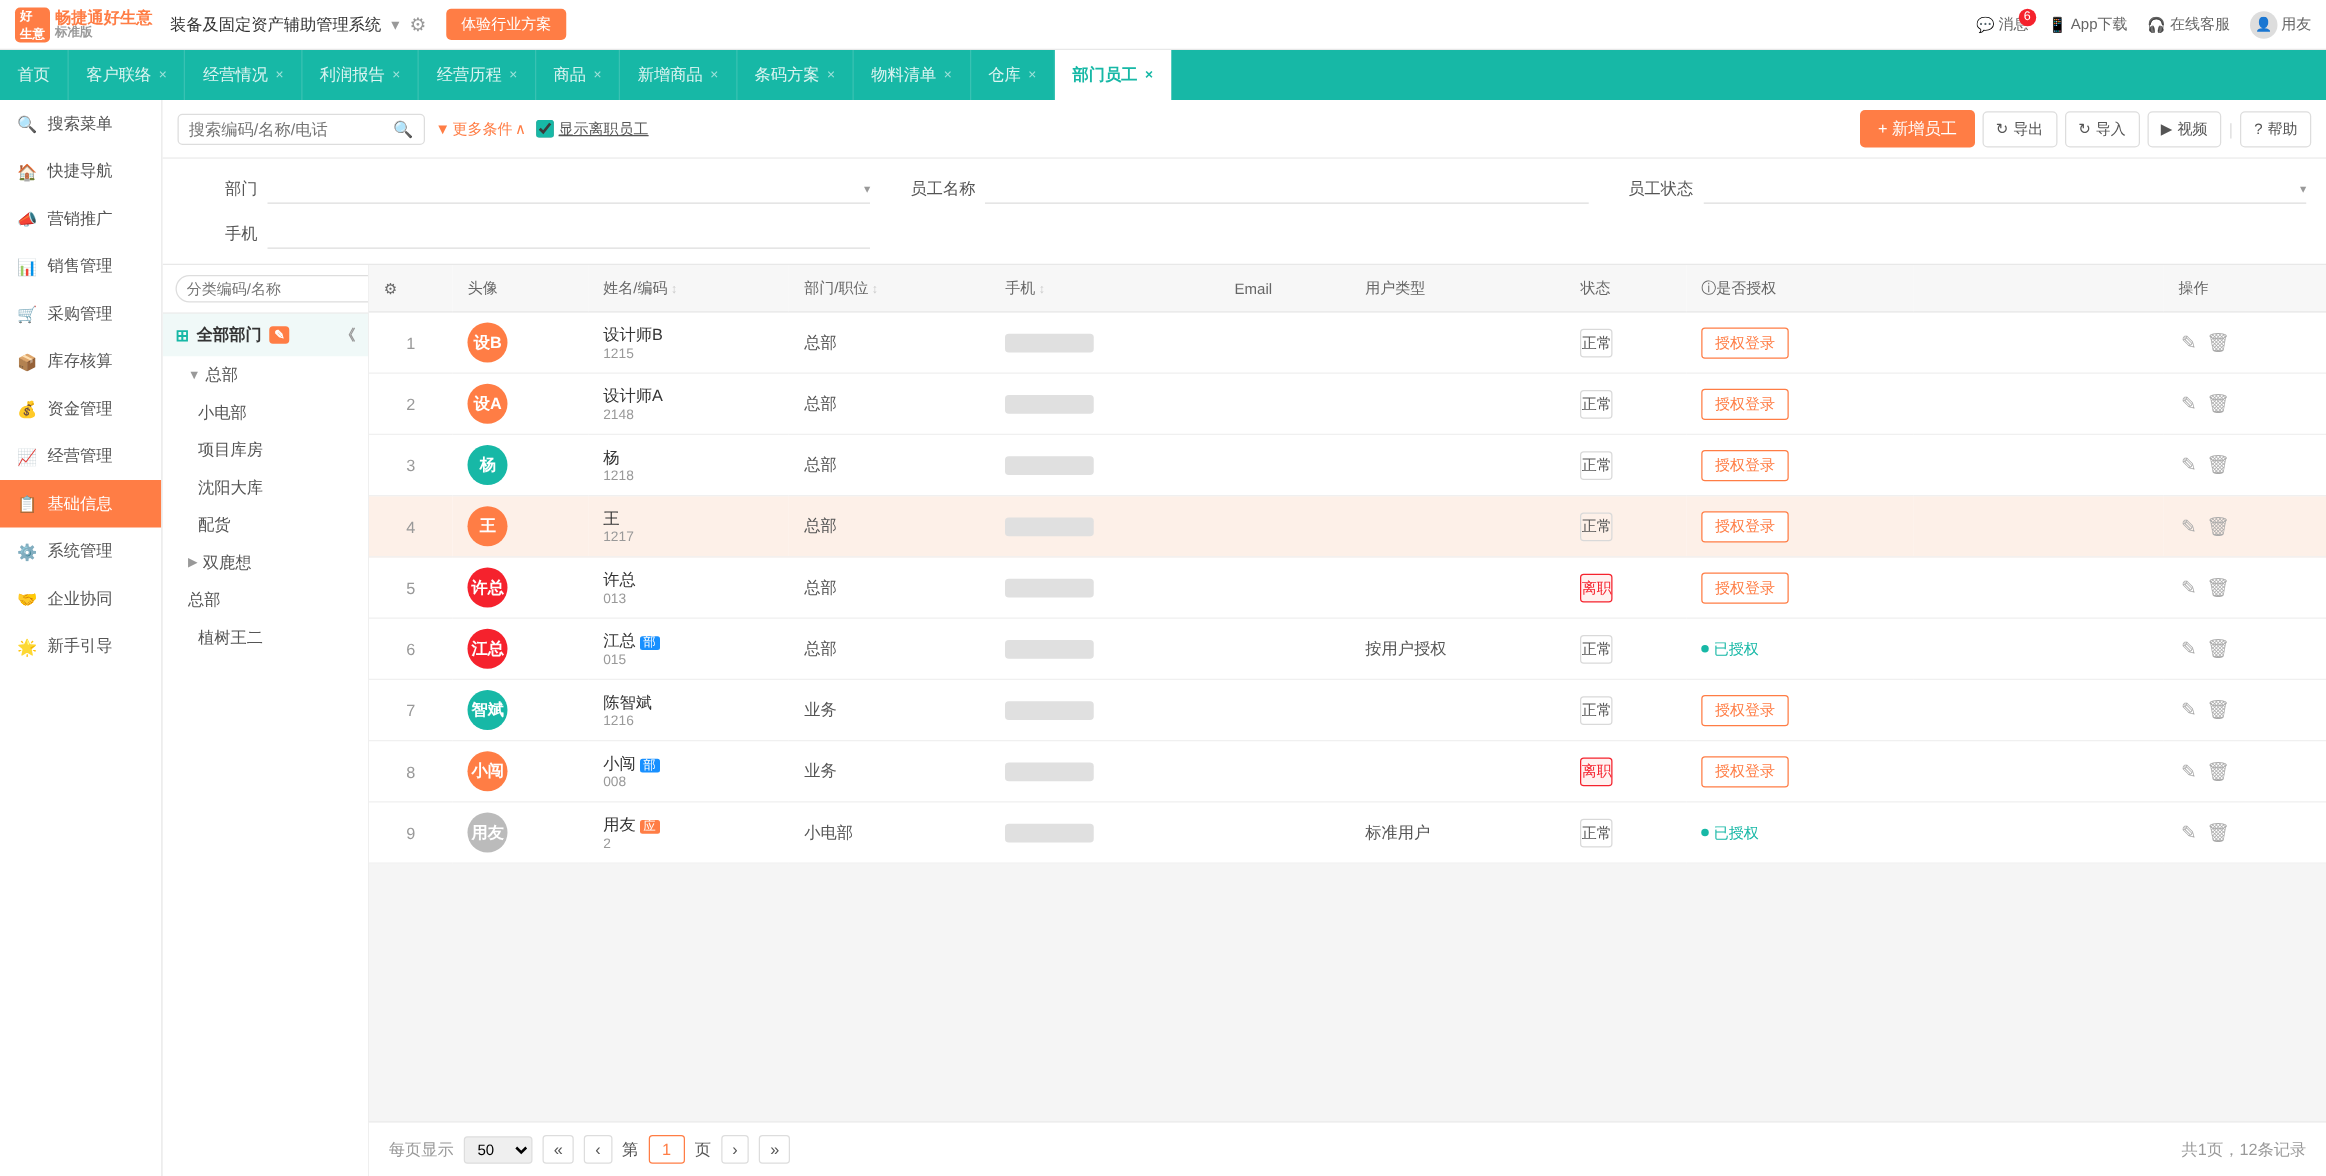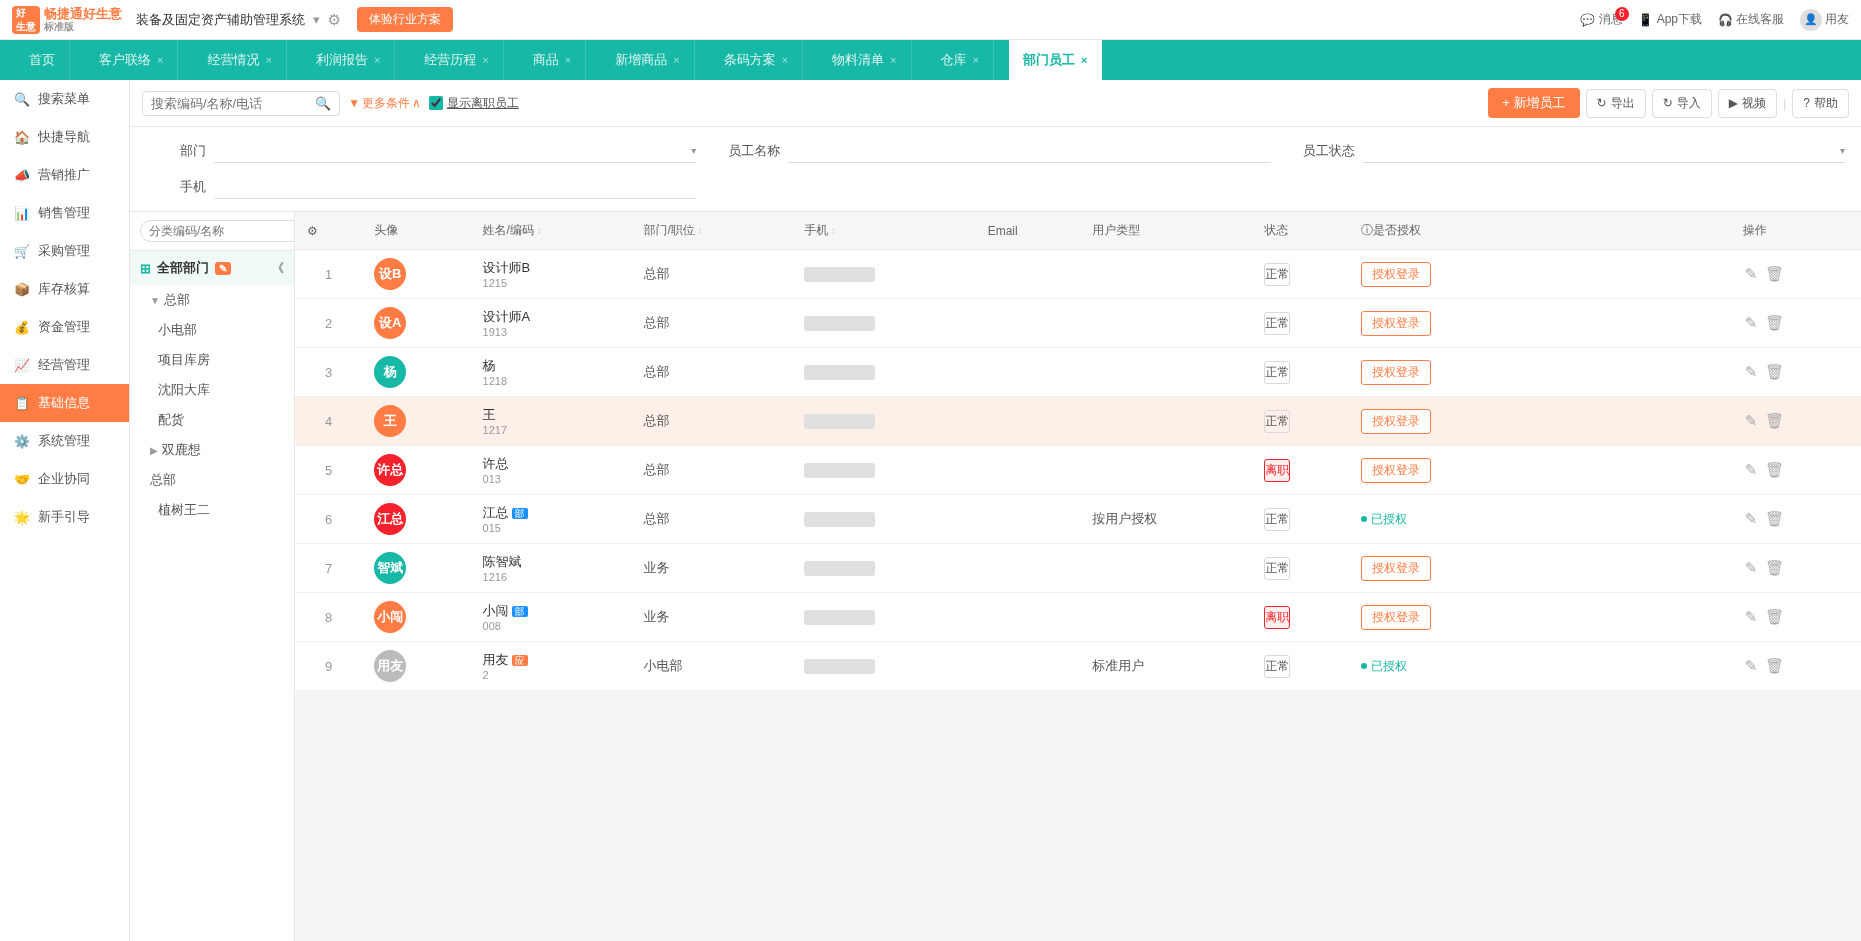--- a/index.html
+++ b/index.html
@@ -9,21 +9,21 @@
     .top-bar { height: 40px; background: #fff; display: flex; align-items: center; padding: 0 12px; border-bottom: 1px solid #e8e8e8; gap: 8px; }
     .top-bar-logo { color: #ff7d45; font-weight: bold; font-size: 14px; display: flex; align-items: center; gap: 4px; }
     .top-bar-logo-icon { width: 28px; height: 28px; background: #ff7d45; border-radius: 4px; display: flex; align-items: center; justify-content: center; color: #fff; font-size: 10px; }
     .top-bar-trial { background: #ff7d45; color: #fff; border: none; border-radius: 4px; padding: 4px 12px; cursor: pointer; font-size: 12px; margin-left: 8px; }
     .top-bar-right { margin-left: auto; display: flex; align-items: center; gap: 16px; font-size: 12px; color: #666; }
     .top-bar-badge { position: relative; }
     .badge-dot { position: absolute; top: -4px; right: -6px; background: #f5222d; color: #fff; border-radius: 8px; font-size: 10px; padding: 0 4px; min-width: 14px; text-align: center; line-height: 14px; }
 
     
     .nav-tabs { height: 40px; background: #17b8a6; display: flex; align-items: stretch; padding: 0 0 0 0; overflow-x: auto; }
-    .nav-tab { display: flex; align-items: center; padding: 0 14px; color: rgba(255,255,255,0.85); font-size: 13px; cursor: pointer; white-space: nowrap; border-right: 1px solid rgba(255,255,255,0.15); gap: 4px; min-height: 40px; margin-left: 15px; }
+    .nav-tab { display: flex; align-items: center; padding: 0 14px; color: rgba(255,255,255,0.85); font-size: 13px; cursor: pointer; white-space: nowrap; border-right: 1px solid rgba(255,255,255,0.15); gap: 4px; min-height: 40px; }
     .nav-tab.active { background: #fff; color: #17b8a6; font-weight: bold; }
     .nav-tab .close-x { font-size: 11px; color: rgba(255,255,255,0.6); margin-left: 2px; }
     .nav-tab.active .close-x { color: #17b8a6; }
 
     
     .main-layout { display: flex; height: calc(100vh - 80px); }
 
     
     .sidebar { width: 130px; background: #fff; border-right: 1px solid #e8e8e8; overflow-y: auto; flex-shrink: 0; }
     .sidebar-item { display: flex; align-items: center; padding: 10px 14px; cursor: pointer; font-size: 13px; color: #555; gap: 8px; }
@@ -394,21 +394,21 @@
       <span class="op-btn" title="删除">🗑</span>
     </td>
   </tr>
                 <tr>
     <td style="color:#999;text-align:center">2</td>
     <td>
       <div class="avatar" style="background:#ff7d45">设A</div>
     </td>
     <td>
                     <div style="font-size:13px;color:#333">设计师A</div>
-                    <div style="font-size:11px;color:#999">1913</div>
+                    <div style="font-size:11px;color:#999">2148</div>
                   </td>
     <td style="color:#555">总部</td>
     <td><span class="blurred">138****0000</span></td>
     <td></td>
     <td style="color:#555"></td>
     <td><span class="status-badge status-normal">正常</span></td>
     <td><button class="btn-auth">授权登录</button></td>
     <td></td>
     <td>
       <span class="op-btn" title="编辑">✎</span>
@@ -563,17 +563,33 @@
     <td></td>
     <td>
       <span class="op-btn" title="编辑">✎</span>
       <span class="op-btn" title="删除">🗑</span>
     </td>
   </tr>
               </tbody>
           </table>
         </div>
 
+        <div class="pagination">
+          <span class="page-size-label">每页显示</span>
+          <select class="page-size-select">
+            <option>50</option>
+            <option>100</option>
+            <option>200</option>
+          </select>
+          <button class="page-btn">«</button>
+          <button class="page-btn">‹</button>
+          <span style="color:#555">第</span>
+          <span class="page-num">1</span>
+          <span style="color:#555">页</span>
+          <button class="page-btn">›</button>
+          <button class="page-btn">»</button>
+          <span class="page-total">共1页，12条记录</span>
+        </div>
       </div>
 
     </div>
   </div>
 </div>
 
 </body></html>

